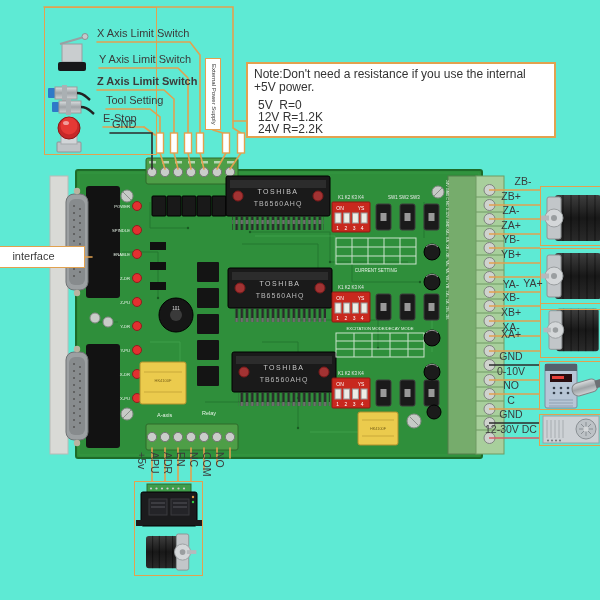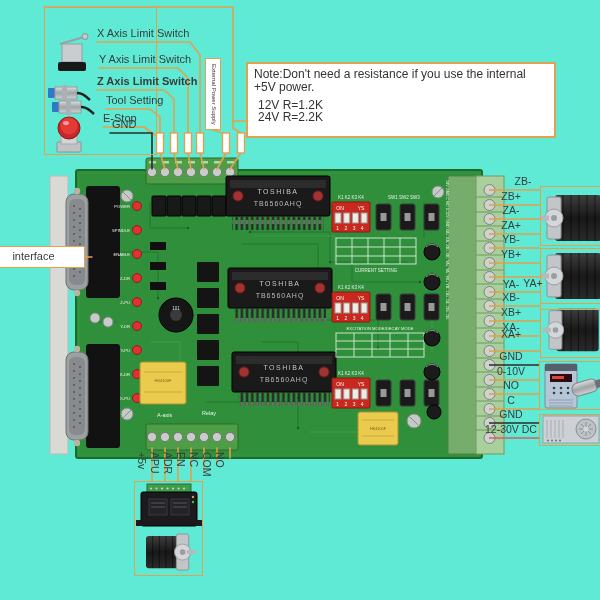--- a/index.html
+++ b/index.html
@@ -664,20 +664,21 @@
 <div class="lbl" style="left:97px;top:75px;font-weight:bold;">Z Axis Limit Switch</div>
 <div class="lbl" style="left:106px;top:94px;">Tool Setting</div>
 <div class="lbl" style="left:103px;top:112px;">E-Stop</div>
 <div class="lbl" style="left:112px;top:118px;">GND</div>
 
 <div class="extbox">External Power Supply Input</div>
 
 <div class="notebox">
   <div class="nline">Note:Don't need a resistance if you use the internal +5V power.</div>
   <div class="rvals">
+    <div class="rval">5V  R=0</div>
     <div class="rval">12V R=1.2K</div>
     <div class="rval">24V R=2.2K</div>
   </div>
 </div>
 
 <div class="ifacebox">interface</div>
 
 <div class="rlbl" style="left:494px;top:175px;">ZB-</div>
 <div class="rlbl" style="left:482px;top:190px;">ZB+</div>
 <div class="rlbl" style="left:482px;top:204px;">ZA-</div>

